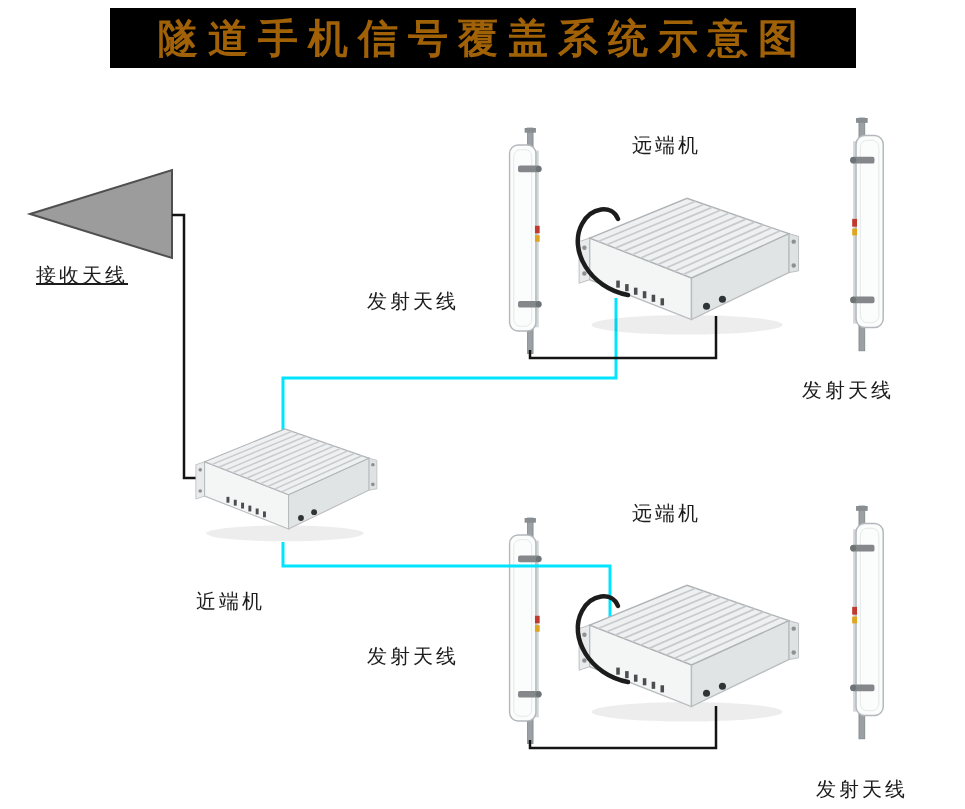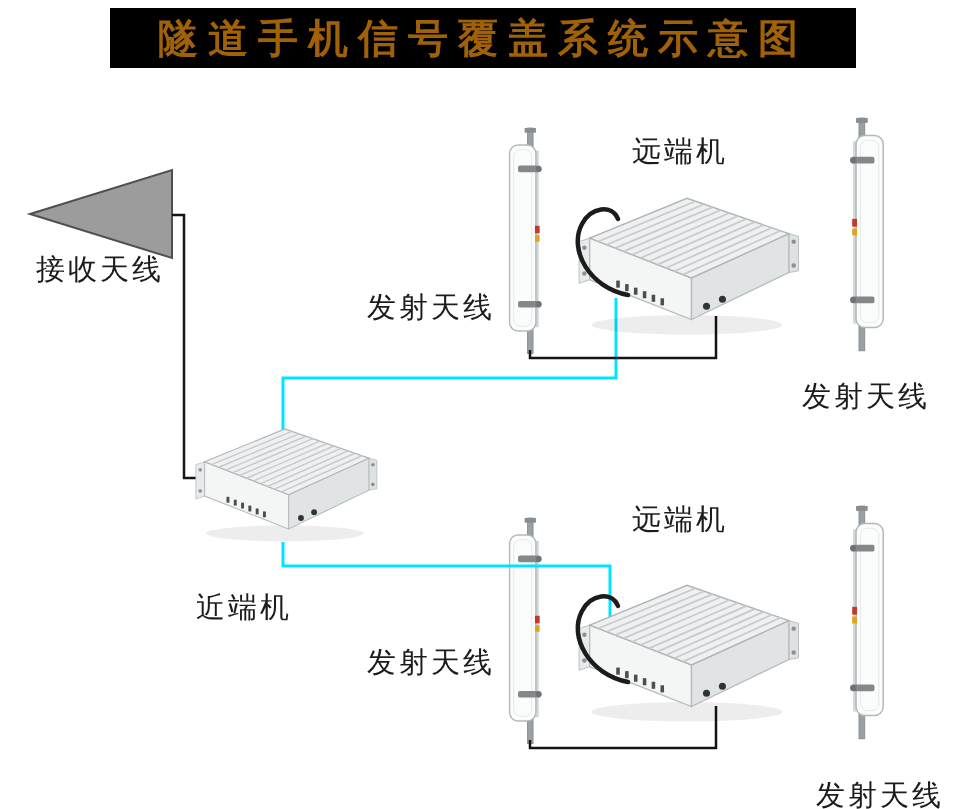--- a/index.html
+++ b/index.html
@@ -9,21 +9,21 @@
   .title-bar {
     position: absolute; left: 110px; top: 8px; width: 746px; height: 60px;
     background: #000000; color: #a16207;
     display: flex; align-items: center; justify-content: center;
   }
   .title-bar .title-text {
     font-size: 40px; font-weight: bold; letter-spacing: 10px; white-space: nowrap;
   }
   .scene { position: absolute; left: 0; top: 0; width: 965px; height: 809px; }
   .lbl {
-    position: absolute; font-size: 29px; color: #1c1c1c; font-weight: 500;
+    position: absolute; font-size: 20px; color: #1c1c1c; font-weight: 500;
     letter-spacing: 3px; white-space: nowrap;
   }
 </style>
 </head>
 <body>
 
 <div class="canvas">
 
   <div class="title-bar">
     <span class="title-text">隧道手机信号覆盖系统示意图</span>
@@ -101,21 +101,21 @@
     <polyline points="530,740 530,748 716,748 716,706" fill="none" stroke="#141414" stroke-width="2.5"></polyline>
 
     <use href="#dev" transform="translate(190,418) scale(0.73)"></use>
     <use href="#dev" transform="translate(572,185) scale(0.885)"></use>
     <use href="#dev" transform="translate(572,572) scale(0.885)"></use>
 
     <path d="M 628,295 C 590,288 568,250 582,224 C 591,207 612,204 618,219" fill="none" stroke="#1c1c1c" stroke-width="4.5" stroke-linecap="round"></path>
     <path d="M 628,682 C 590,675 568,637 582,611 C 591,594 612,591 618,606" fill="none" stroke="#1c1c1c" stroke-width="4.5" stroke-linecap="round"></path>
   </svg>
 
-  <div class="lbl" style="left:36px; top:250px;">接收天线</div>
+  <div class="lbl" style="left:36px; top:262px;text-decoration:underline;">接收天线</div>
   <div class="lbl" style="left:196px; top:588px;">近端机</div>
   <div class="lbl" style="left:632px; top:132px;">远端机</div>
   <div class="lbl" style="left:632px; top:500px;">远端机</div>
   <div class="lbl" style="left:367px; top:288px;">发射天线</div>
   <div class="lbl" style="left:802px; top:377px;">发射天线</div>
   <div class="lbl" style="left:367px; top:643px;">发射天线</div>
   <div class="lbl" style="left:816px; top:776px;">发射天线</div>
 
 </div>
 

